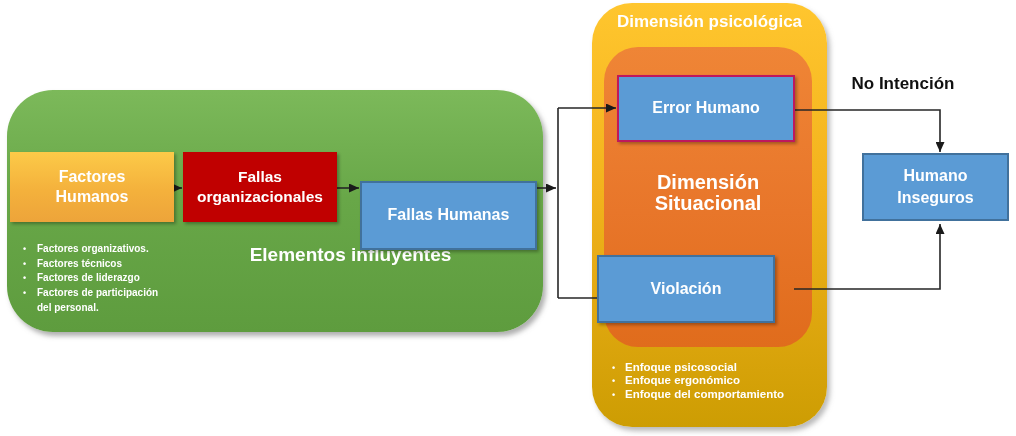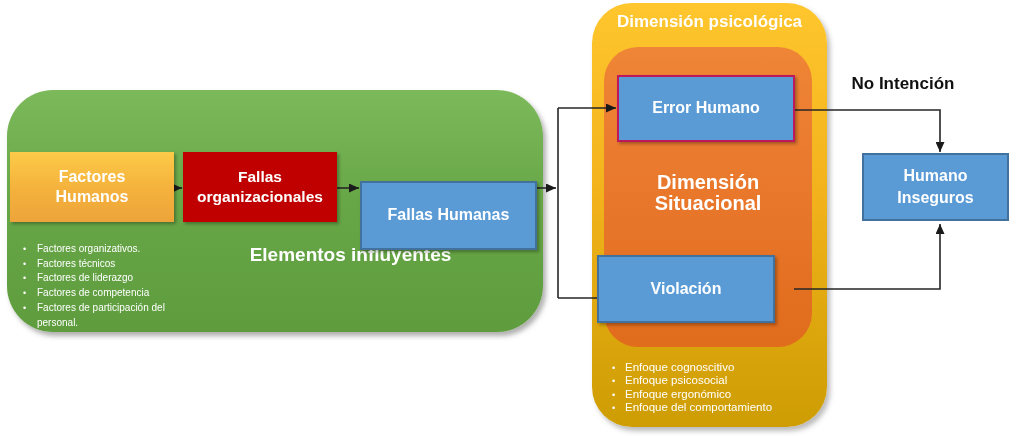--- a/index.html
+++ b/index.html
@@ -61,21 +61,21 @@
   [data-name="elementos-influyentes-caption"]{left:233px;top:244px;width:235px;font-size:19px;}
   [data-name="psychological-dimension-title"]{left:592px;top:12px;width:235px;font-size:17px;}
   [data-name="situational-dimension-caption"]{left:604px;top:172px;width:208px;font-size:20px;line-height:21px;}
 
   
   .edge-label{font-weight:bold;text-align:center;}
   [data-name="no-intention-label"]{left:840px;top:74px;width:126px;font-size:17px;color:#111111;}
   [data-name="intention-label"]{left:841px;top:305px;width:86px;font-size:17.5px;color:#c00000;}
 
   
-  .bullets{position:absolute;margin:0;padding:0;list-style:none;color:#ffffff;font-weight:normal;}
+  .bullets{position:absolute;margin:0;padding:0;list-style:none;color:#ffffff;font-weight:bold;}
   .bullets li{position:relative;}
   .bullets li::before{content:"•";position:absolute;left:0;top:0;font-size:9px;}
   [data-name="green-bullet-list"]{left:20px;top:242px;width:150px;font-size:10px;line-height:14.7px;}
   [data-name="green-bullet-list"] li{padding-left:17px;}
   [data-name="green-bullet-list"] li::before{left:3px;}
   [data-name="gold-bullet-list"]{left:604px;top:361px;width:212px;font-size:11.5px;line-height:13.3px;}
   [data-name="gold-bullet-list"] li{padding-left:21px;}
   [data-name="gold-bullet-list"] li::before{left:8px;top:1px;}
 
   
@@ -86,31 +86,29 @@
 <body>
 
 <div class="canvas" data-name="diagram-canvas">
 
   <div class="panel" data-name="influential-elements-panel"></div>
   <div class="caption" data-name="elementos-influyentes-caption">Elementos influyentes</div>
   <ul class="bullets" data-name="green-bullet-list">
       <li data-name="bullet-item">Factores organizativos.</li>
       <li data-name="bullet-item">Factores técnicos</li>
       <li data-name="bullet-item">Factores de liderazgo</li>
-      <li data-name="bullet-item">Factores de competencia</li>
       <li data-name="bullet-item">Factores de participación del personal.</li>
     </ul>
 
   <div class="panel" data-name="psychological-dimension-panel"></div>
   <div class="caption" data-name="psychological-dimension-title">Dimensión psicológica</div>
   <div class="panel" data-name="situational-dimension-panel"></div>
   <div class="caption" data-name="situational-dimension-caption">Dimensión
 Situacional</div>
   <ul class="bullets" data-name="gold-bullet-list">
-      <li data-name="bullet-item">Enfoque cognoscitivo</li>
       <li data-name="bullet-item">Enfoque psicosocial</li>
       <li data-name="bullet-item">Enfoque ergonómico</li>
       <li data-name="bullet-item">Enfoque del comportamiento</li>
     </ul>
 
   <svg class="connectors" data-name="connector-arrows" viewBox="0 0 1016 436" xmlns="http://www.w3.org/2000/svg">
     <defs>
       <marker id="ah" markerUnits="userSpaceOnUse" markerWidth="10" markerHeight="9" refX="10" refY="4.5" orient="auto">
         <path d="M0,0 L10,4.5 L0,9 Z" fill="#1a1a1a"></path>
       </marker>

